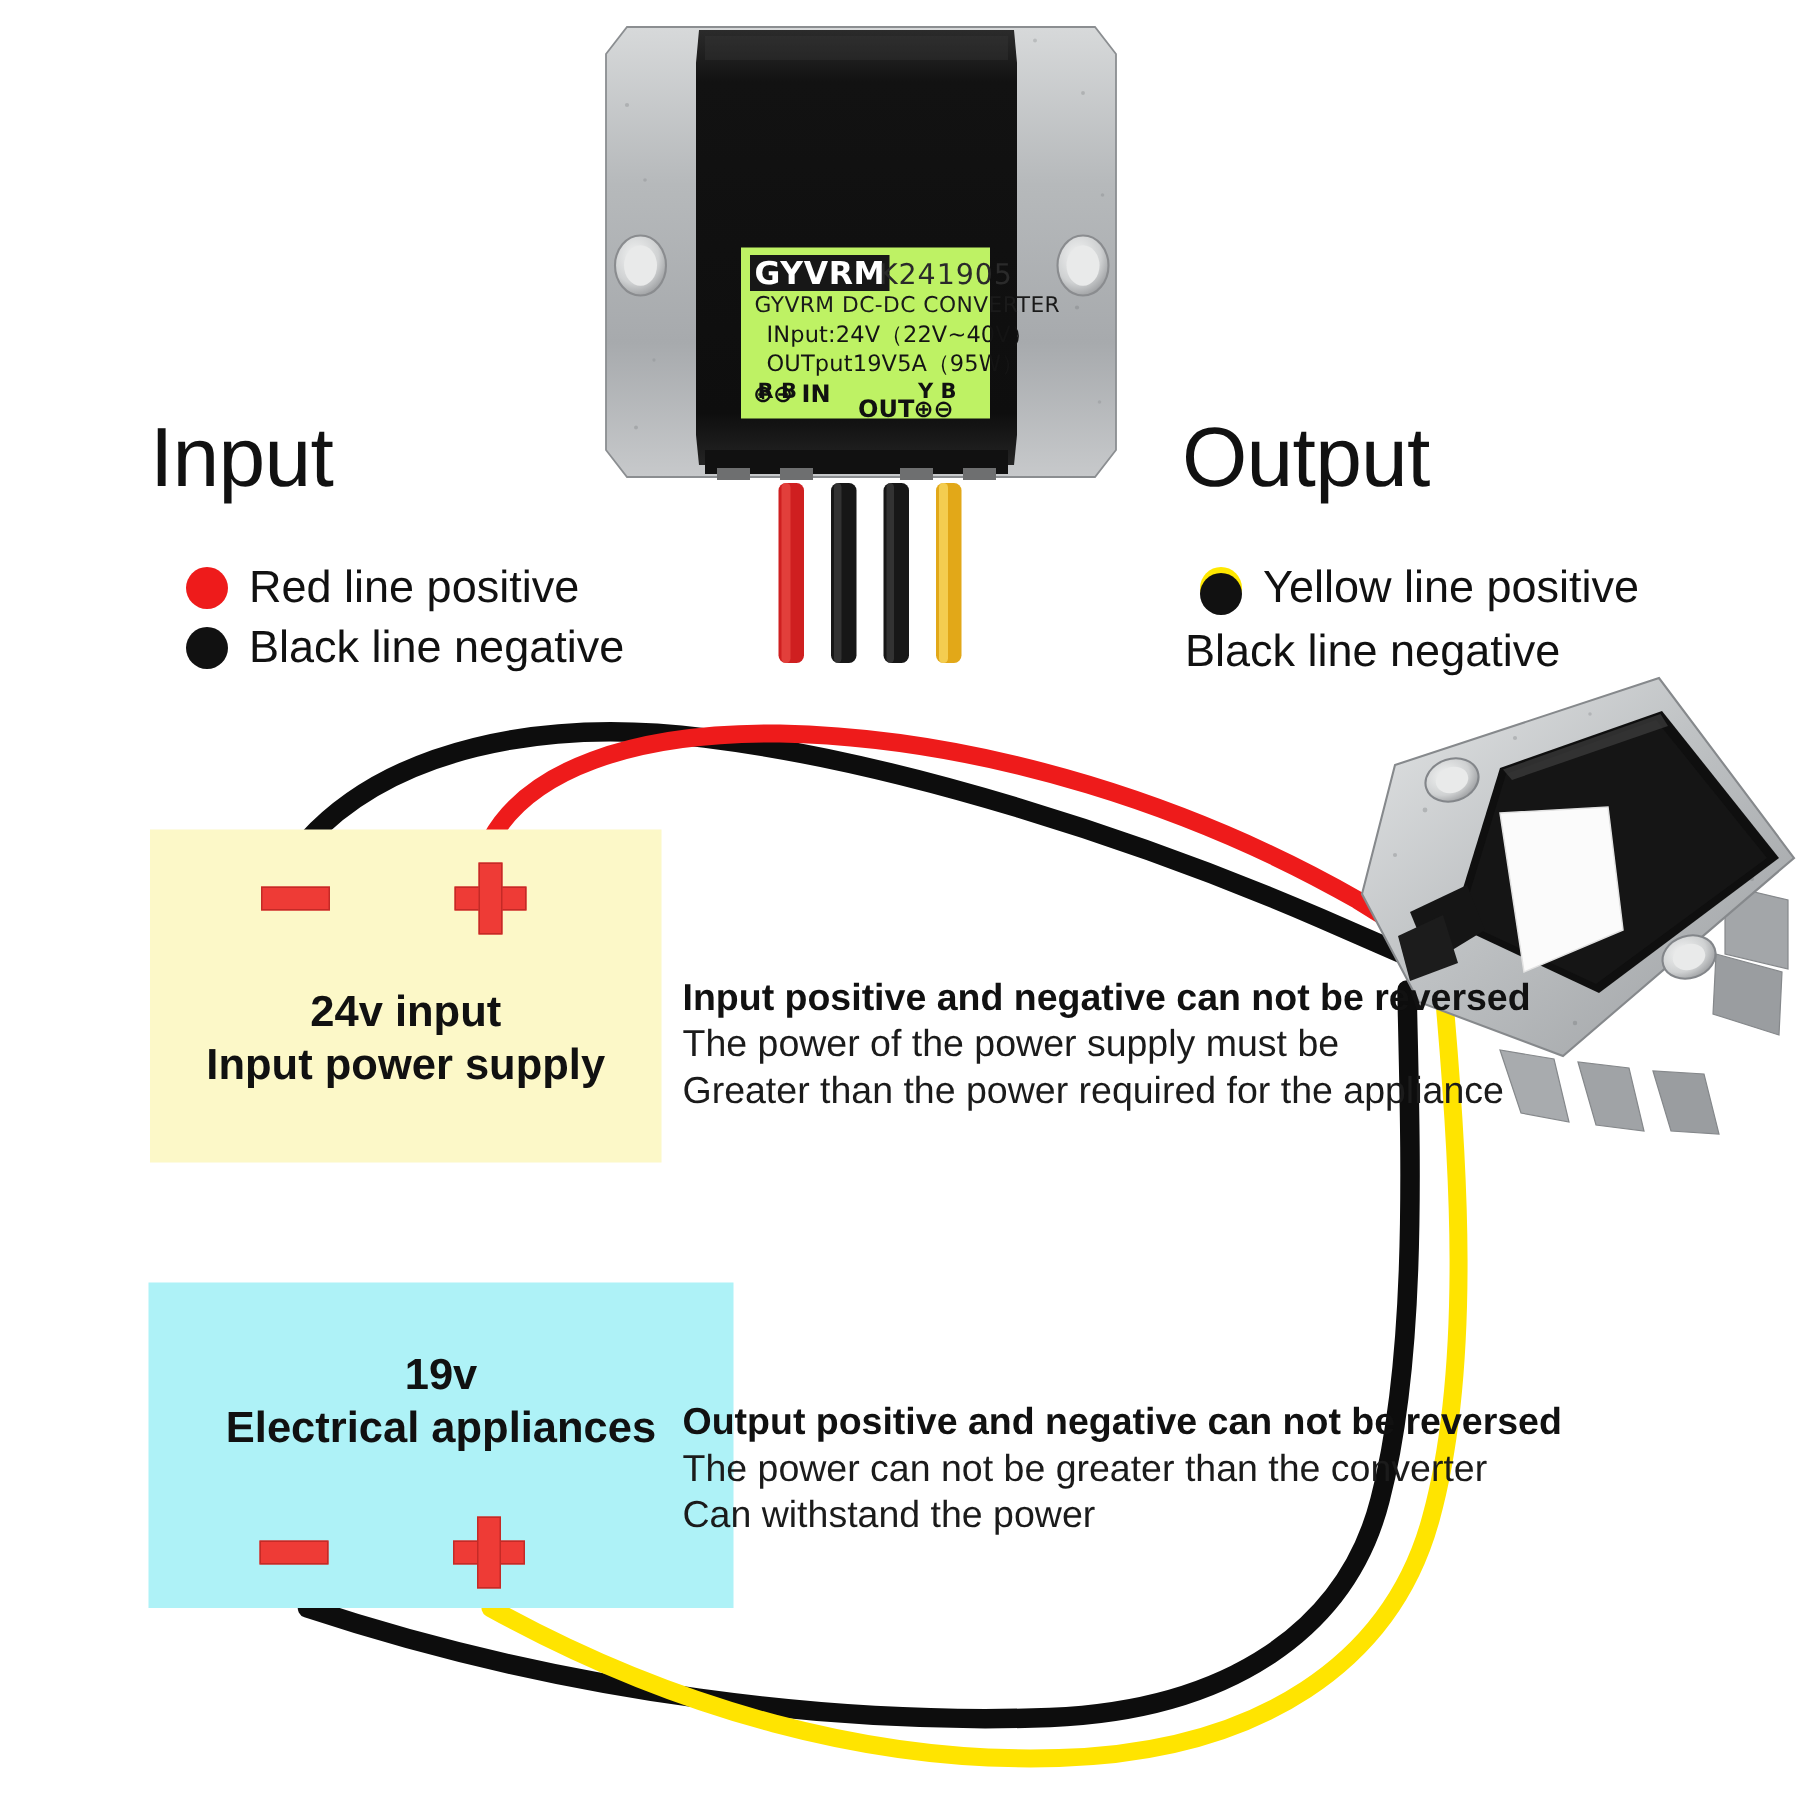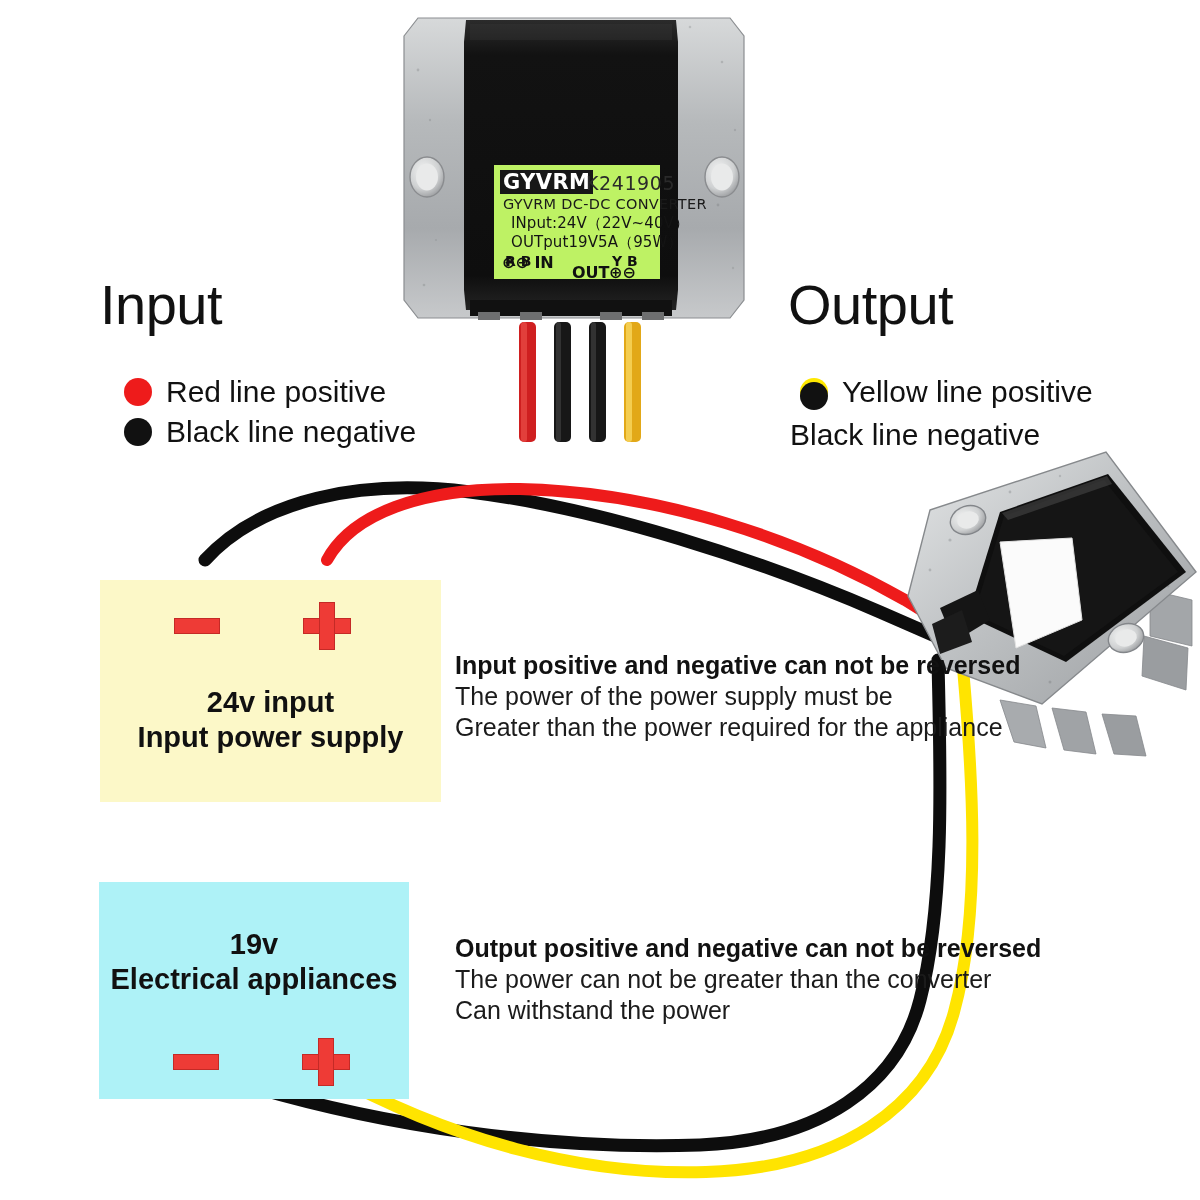--- a/index.html
+++ b/index.html
@@ -56,21 +56,20 @@
     position: absolute;
     font-size: 30px;
     color: #111111;
     white-space: nowrap;
   }
 
   
   .panel {
     position: absolute;
     box-sizing: border-box;
-    margin-top: 27px;
   }
   .panel-yellow { background: #fcf8c8; }
   .panel-cyan   { background: #aef2f7; }
 
   .panel-caption {
     position: absolute;
     left: 0; right: 0;
     text-align: center;
     font-size: 29px;
     font-weight: bold;
@@ -315,21 +314,21 @@
       <div class="sym sym-plus" style="left:203px; top:22px;">
         <span class="bar-h"></span>
           <span class="bar-v"></span>
       </div>
       <div class="panel-caption" style="top:105px;">
         <div>24v input</div>
         <div>Input power supply</div>
       </div>
     </div>
 
-    <div class="panel panel-cyan" style="left:99px; top:855px; width:310px; height:217px;">
+    <div class="panel panel-cyan" style="left:99px; top:855px; width:390px; height:217px;">
       <div class="panel-caption" style="top:45px;">
         <div>19v</div>
         <div>Electrical appliances</div>
       </div>
       <div class="sym sym-minus" style="left:74px; top:172px;">
         <span class="bar-h"></span>
       </div>
       <div class="sym sym-plus" style="left:203px; top:156px;">
         <span class="bar-h"></span>
           <span class="bar-v"></span>

